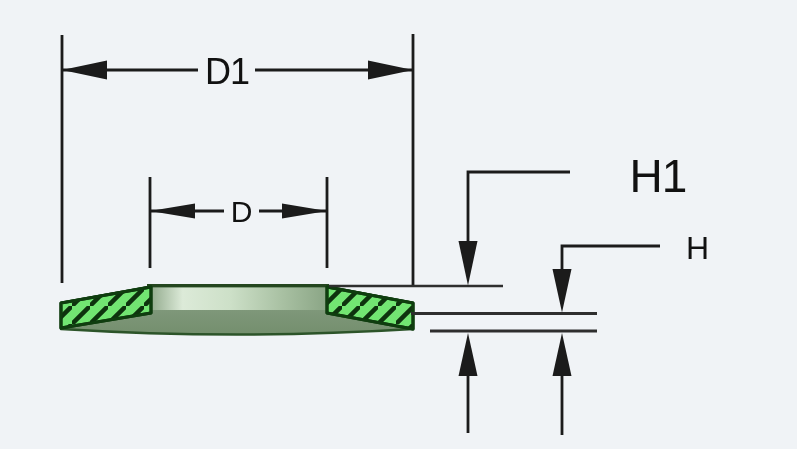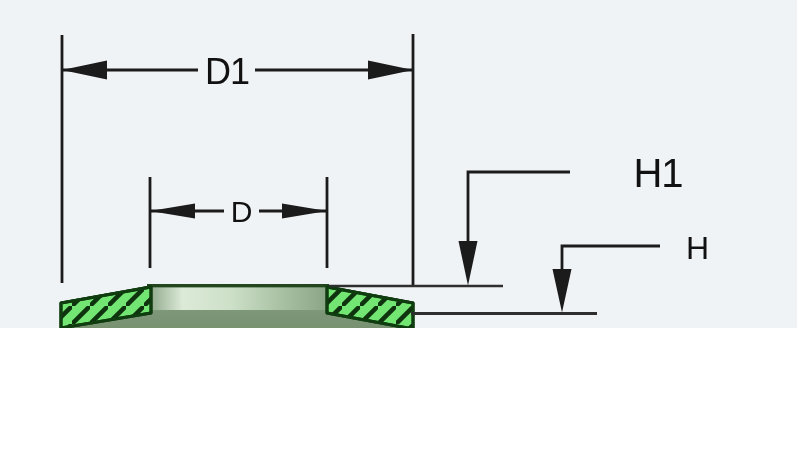--- a/index.html
+++ b/index.html
@@ -1,36 +1,36 @@
 <!DOCTYPE html>
 <html><head>
 <meta charset="utf-8">
 <style>
   html, body { margin: 0; padding: 0; }
   body { font-family: "Liberation Sans", sans-serif; }
   .canvas {
     position: relative;
     width: 797px;
-    height: 328px;
+    height: 449px;
     overflow: hidden;
     background: #0ea5e9;
   }
   .canvas svg { position: absolute; left: 0; top: 0; }
   .dim-label {
     position: absolute;
     color: #111;
     text-align: center;
     line-height: 1;
     letter-spacing: -1px;
     user-select: none;
     white-space: nowrap;
   }
   .label-d1 { left: 196px; top: 54px;  width: 62px; font-size: 36px; }
   .label-d  { left: 219px; top: 197px; width: 44px; font-size: 30px; }
-  .label-h1 { left: 625px; top: 153px; width: 66px; font-size: 40px; }
+  .label-h1 { left: 625px; top: 153px; width: 66px; font-size: 46px; }
   .label-h  { left: 676px; top: 232px; width: 42px; font-size: 32px; }
 </style>
 </head>
 <body>
 
 <div class="canvas">
 
   <svg width="797" height="449" viewBox="0 0 797 449">
     <defs>
       <linearGradient id="faceGrad" x1="0" y1="286" x2="0" y2="340" gradientUnits="userSpaceOnUse">

